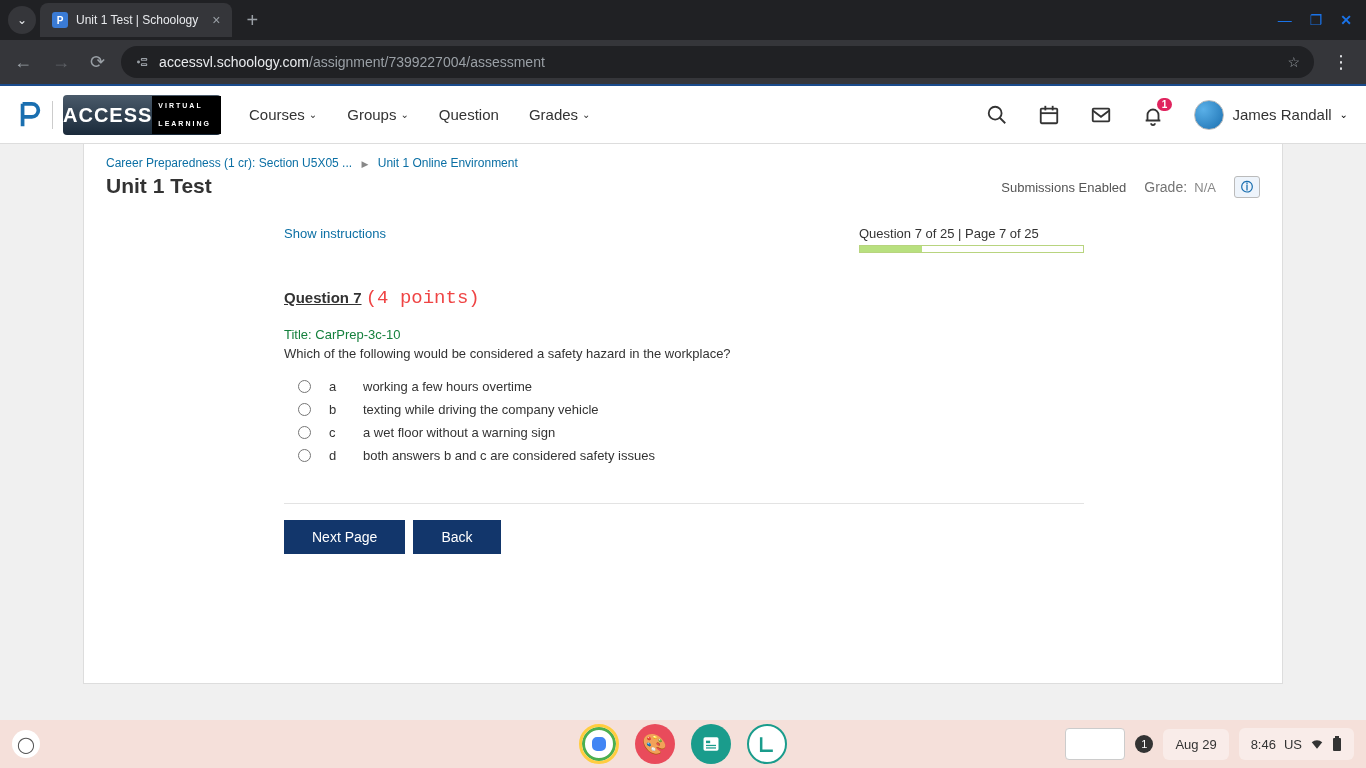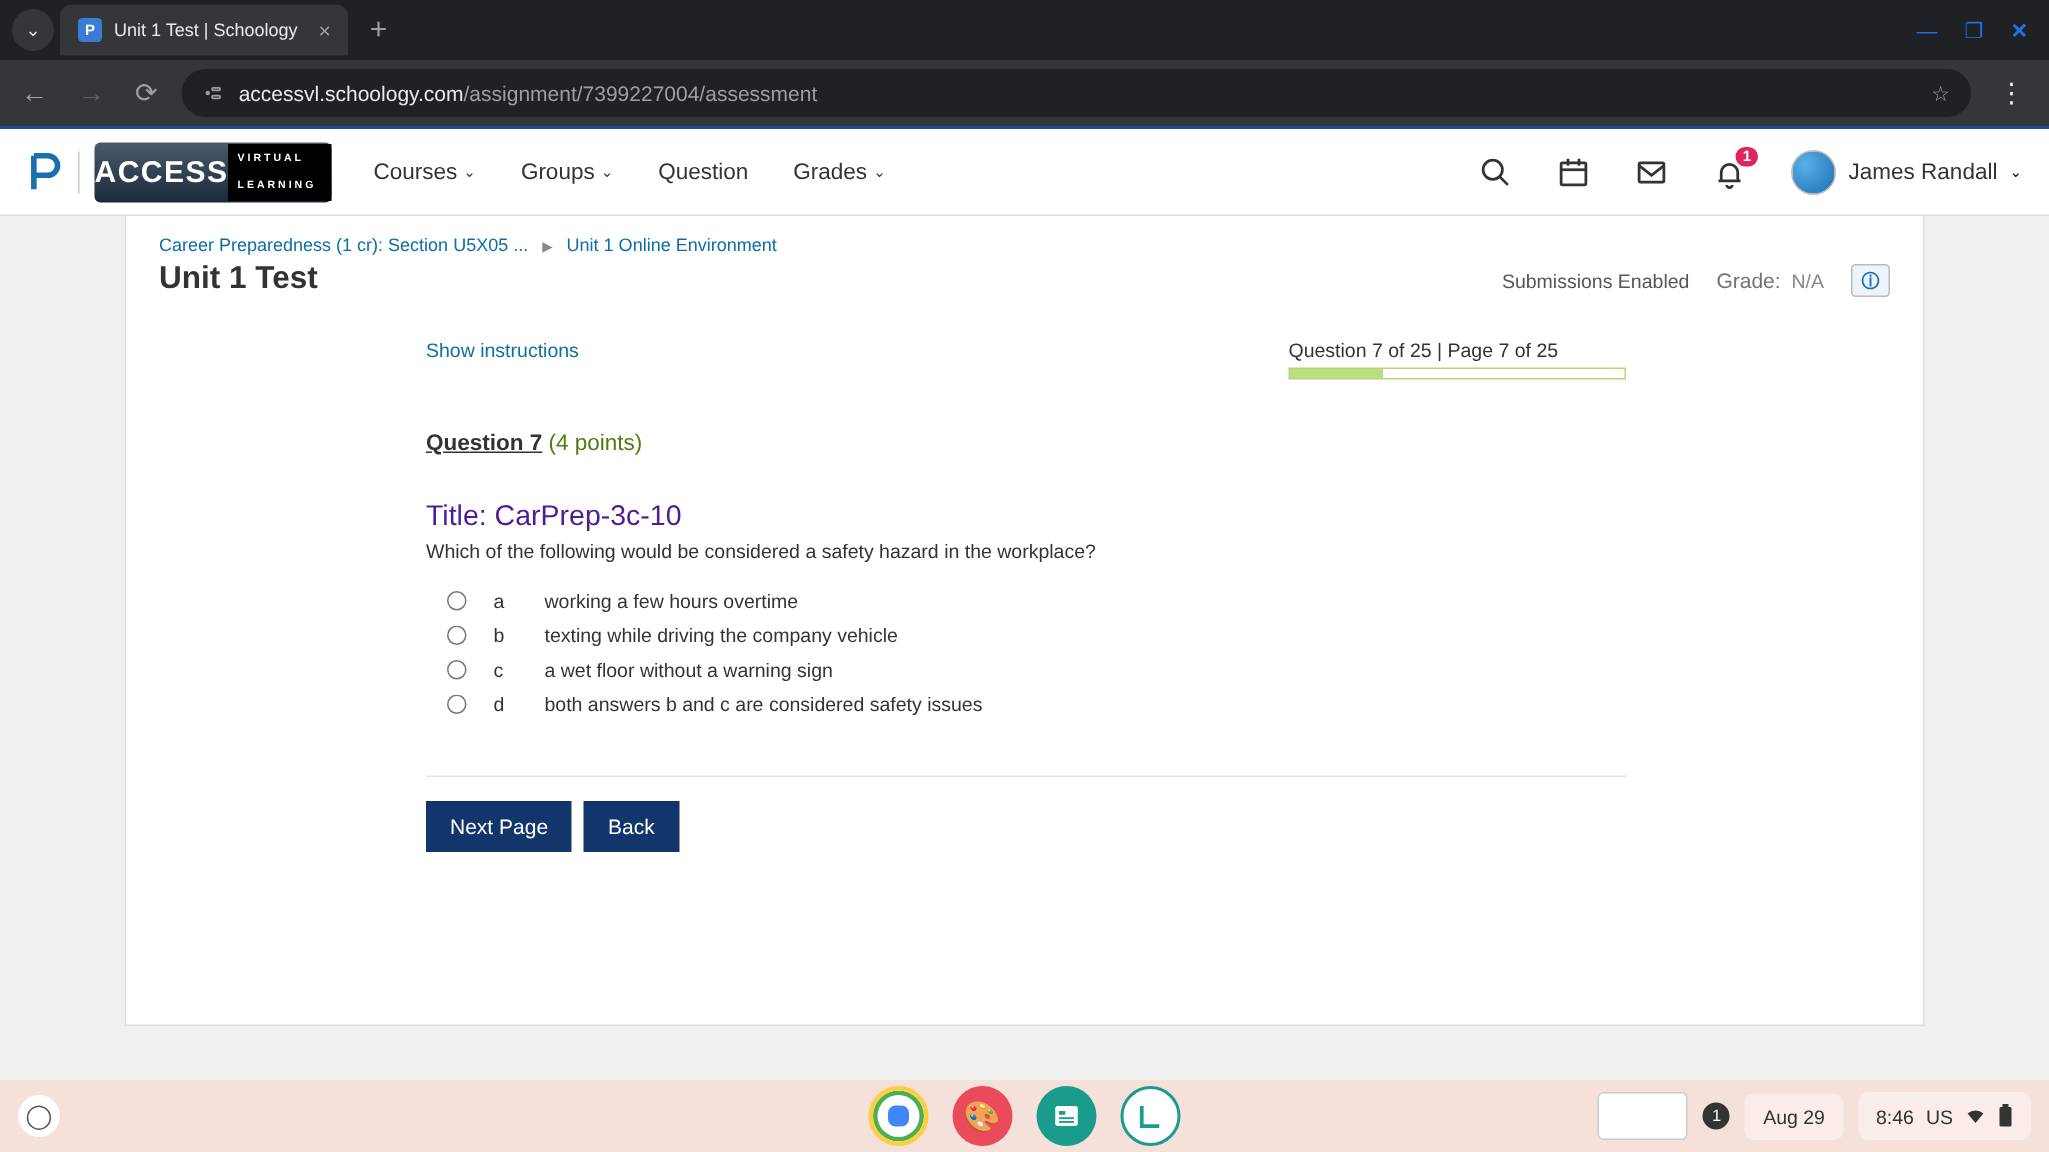--- a/index.html
+++ b/index.html
@@ -59,32 +59,32 @@
 .quiz { margin:28px 0 0 178px; width:800px; }
 .quiz-top { display:flex; align-items:flex-start; }
 .show-instr { color:#0b6fa4; font-size:13px; cursor:pointer; }
 .progress-wrap { margin-left:auto; text-align:left; }
 .progress-text { font-size:13px; color:#333; margin-bottom:4px; }
 .progress-bar { width:225px; height:8px; border:1px solid #b8d47f; background:#fff; }
 .progress-fill { height:100%; width:28%; background:#b8e07f; }
 
 .q-heading { margin-top:34px; font-size:15px; color:#333; }
 .q-heading b { font-weight:bold;text-decoration:underline; }
-.q-heading .pts { color:#4d7c0f; font-size:15px; }
-.q-title { margin-top:30px; font-size:19px; color:#4c1d95; }
+.q-heading .pts { color:#ef4444; font-size:19px;font-family:Liberation Mono, monospace; }
+.q-title { margin-top:18px; font-size:13px; color:#15803d; }
 .q-text { margin-top:4px; font-size:13px; color:#333; }
 
 .options { margin:18px 0 0 14px; }
 .opt-row { display:flex; align-items:center; gap:18px; font-size:13px; color:#333; margin-bottom:8px; }
 .opt-row input { cursor:pointer; }
 .opt-letter { width:16px; }
 
 .hr { border:none; border-top:1px solid #e3e3e3; margin:40px 0 16px; }
 .btn-row { display:flex; gap:8px; }
-.btn { background:#12366b; color:#fff; border:none; padding:9px 16px; font-size:14px; cursor:pointer; }
+.btn { background:#12366b; color:#fff; border:none; padding:9px 28px; font-size:14px; cursor:pointer; }
 
 
 .shelf { position:absolute; left:0; right:0; bottom:0; height:48px; background:#f5e0da; display:flex; align-items:center; padding:0 12px; }
 .launcher { width:28px; height:28px; border-radius:14px; background:#fff; display:flex;align-items:center;justify-content:center; color:#555; cursor:pointer; }
 .shelf-center { position:absolute; left:50%; transform:translateX(-50%); display:flex; gap:16px; }
 .shelf-icon { width:40px; height:40px; border-radius:20px; display:flex;align-items:center;justify-content:center; cursor:pointer; }
 .chrome-ico { background:#fff; border:3px solid #ffcd40; box-shadow:inset 0 0 0 3px #4caf50; position:relative; }
 .chrome-ico::after { content:''; width:14px; height:14px; border-radius:7px; background:#4285f4; border:2px solid #fff; }
 .paint-ico { background:#e94b5b; color:#fff; font-size:20px; }
 .news-ico { background:#1a9c8c; color:#fff; font-size:18px; }

